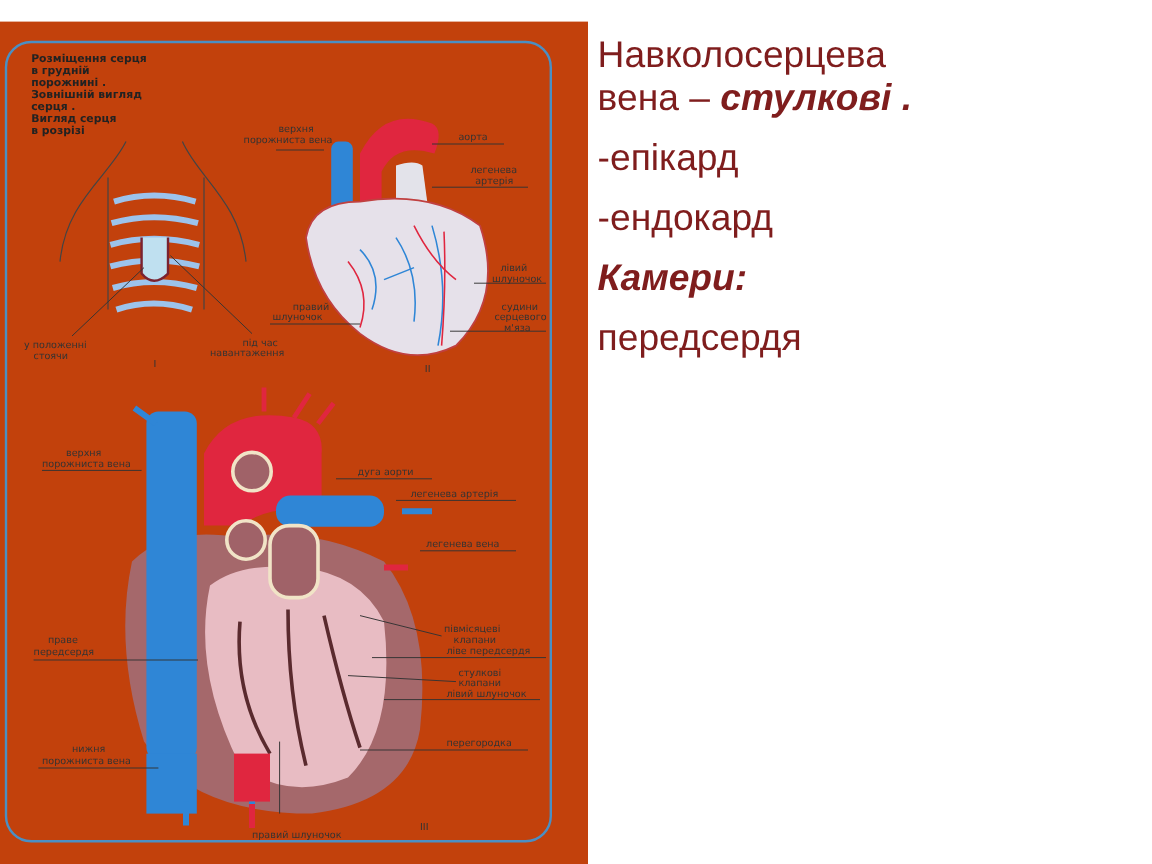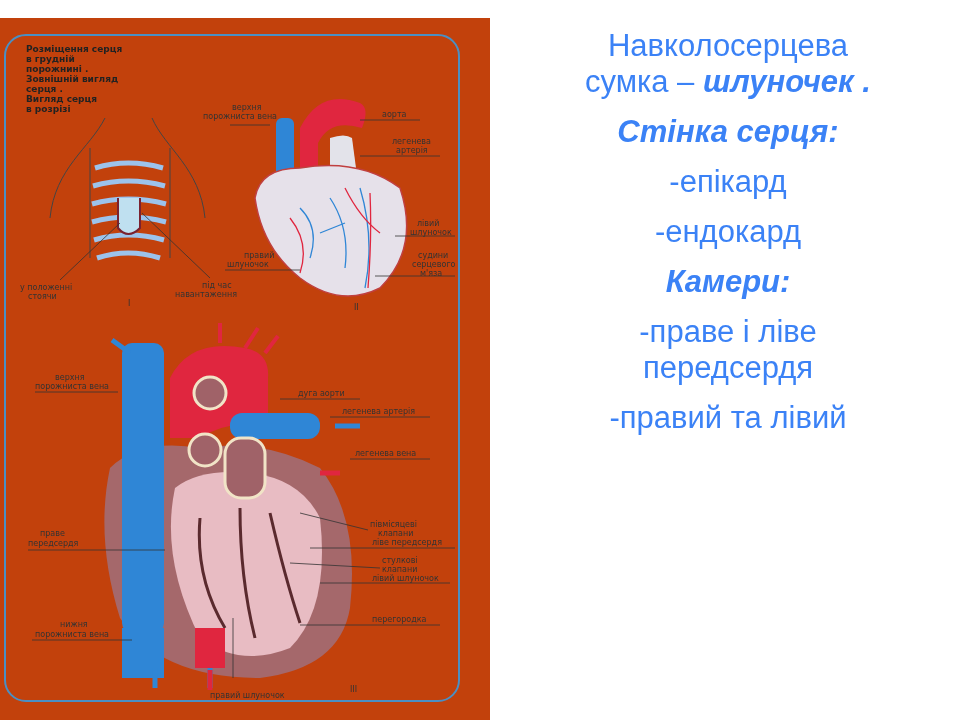--- a/index.html
+++ b/index.html
@@ -13,22 +13,21 @@
     .figure-frame {
       position: absolute; left: 4px; top: 16px; width: 456px; height: 668px;
       border: 2px solid #4a8fc4; border-radius: 22px;
     }
     .figure svg { position: absolute; left: 0; top: 0; }
     .lbl { font-family: "DejaVu Sans", sans-serif; font-size: 8px; fill: #333; }
     .lbl-head { font-family: "DejaVu Sans", sans-serif; font-size: 9px; fill: #222; font-weight: bold; }
 
     .text-panel {
       position: absolute; left: 498px; top: 28px; width: 460px;
-      color: #3b82f6;
-      text-align: center;
+      color: #7f1d1d;
     }
     .line { font-size: 31px; line-height: 36px; display: block; }
     .para { margin-bottom: 14px; }
     .bi { font-weight: bold; font-style: italic; }
   </style>
 </head>
 <body>
 
 <div class="figure">
   <div class="figure-frame"></div>
@@ -147,34 +146,29 @@
       <line x1="233" y1="600" x2="233" y2="660" stroke="#333" stroke-width="0.8"></line>
       <text class="lbl" x="210" y="680">правий шлуночок</text>
       <text class="lbl" x="350" y="674">III</text>
     </g>
   </svg>
 </div>
 
 <div class="text-panel">
   <div class="para">
     <span class="line">Навколосерцева</span>
-    <span class="line"><span>сумка – </span><span class="bi">шлуночек .</span></span>
-  </div>
-  <div class="para">
-    <span class="line bi">Стінка серця:</span>
+    <span class="line"><span>вена – </span><span class="bi">стулкові .</span></span>
   </div>
   <div class="para">
     <span class="line">-епікард</span>
   </div>
   <div class="para">
     <span class="line">-ендокард</span>
   </div>
   <div class="para">
     <span class="line bi">Камери:</span>
   </div>
   <div class="para">
-    <span class="line">-праве і ліве</span>
     <span class="line">передсердя</span>
   </div>
   <div class="para">
-    <span class="line">-правий та лівий</span>
   </div>
 </div>
 
 </body></html>

